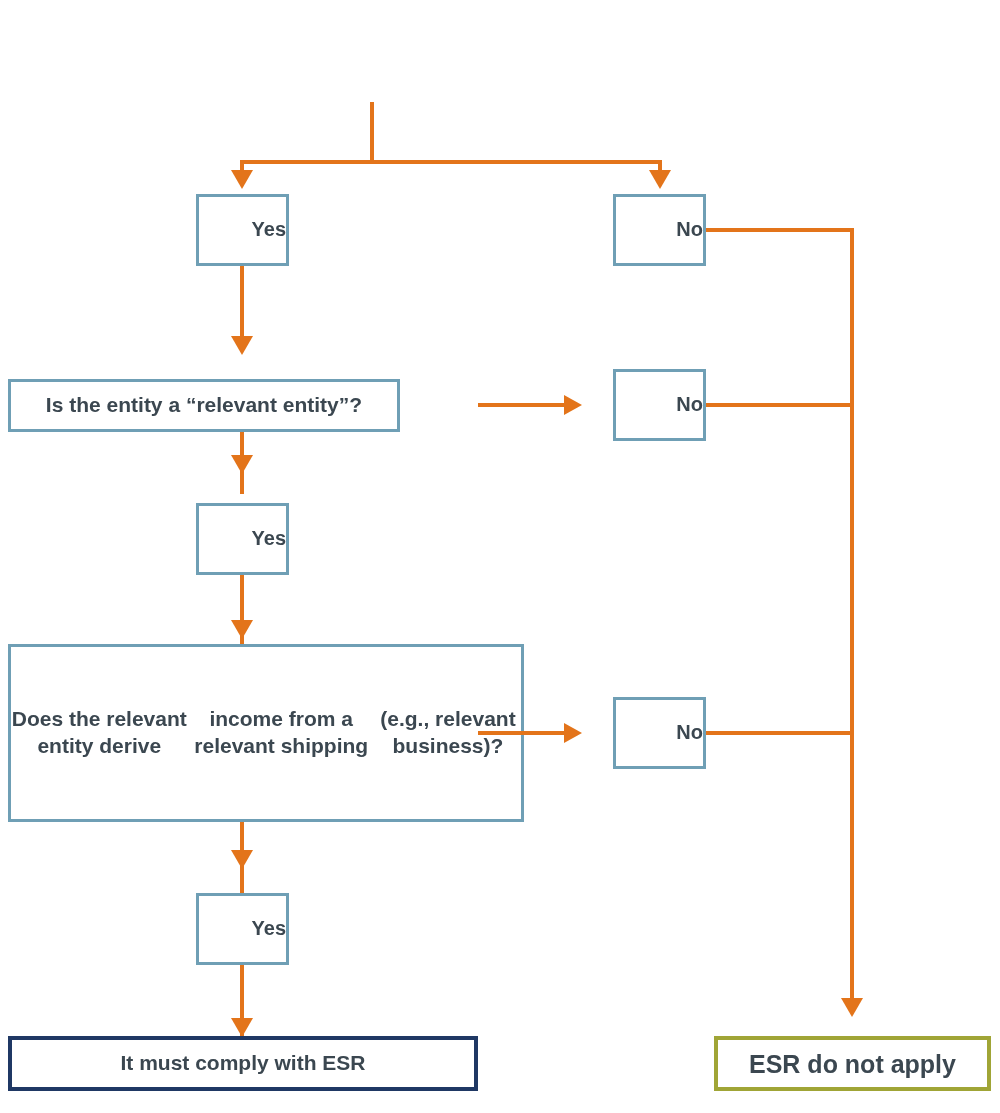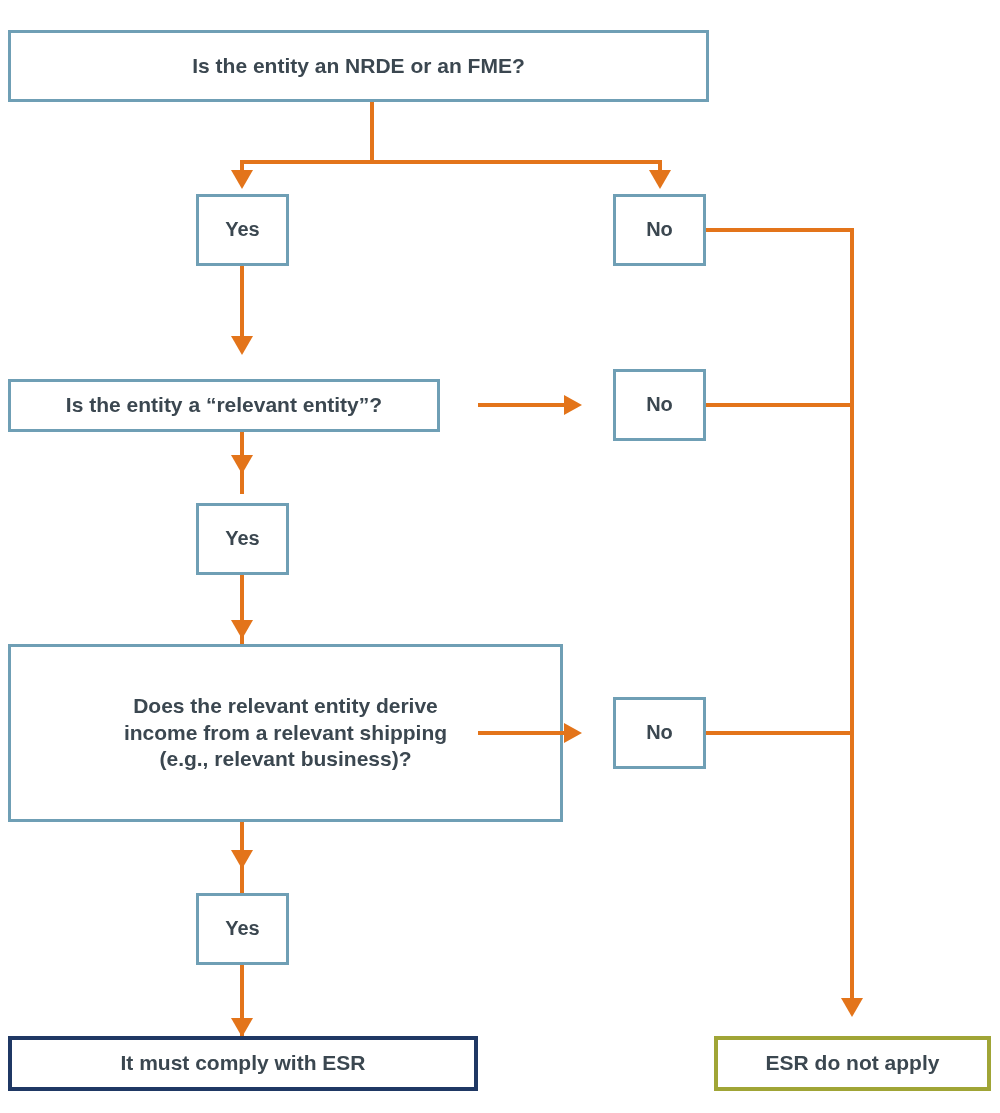--- a/index.html
+++ b/index.html
@@ -31,29 +31,30 @@
   }
   
   .q-box {
     border: 3px solid #6f9fb5;
     font-size: 21px;
   }
   
   .yn-box {
     border: 3px solid #6f9fb5;
     font-size: 20px;
+    justify-content: flex-end;
   }
   
   .term-navy {
     border: 4px solid #1f3864;
     font-size: 21px;
   }
   .term-olive {
     border: 4px solid #a0a536;
-    font-size: 21px;
+    font-size: 25px;
   }
   
   .conn {
     position: absolute;
     background: #e3741a;
   }
   .conn-v { width: 4px; }
   .conn-h { height: 4px; }
   .arrow {
     position: absolute;
@@ -70,23 +71,20 @@
     border-bottom: 10px solid transparent;
     border-left: 18px solid #e3741a;
   }
   .nline { display: block; }
 </style>
 </head>
 <body>
 
 <div id="flowchart">
 
-  <div class="node q-box" style="left:8px; top:30px; width:701px; height:72px;">
-    <span class="nline">Is the entity an NRDE or an FME?</span>
-  </div>
 
   <div class="conn conn-v" style="left:370px; top:102px; width:4px; height:60px;"></div>
   <div class="conn conn-h" style="left:242px; top:160px; width:420px; height:4px;"></div>
   <div class="conn conn-v" style="left:240px; top:160px; width:4px; height:12px;"></div>
   <div class="arrow arrow-down" style="left:231px; top:170px;"></div>
   <div class="conn conn-v" style="left:658px; top:160px; width:4px; height:12px;"></div>
   <div class="arrow arrow-down" style="left:649px; top:170px;"></div>
 
   <div class="node yn-box" style="left:196px; top:194px; width:93px; height:72px;">
     <span>Yes</span>
@@ -97,21 +95,21 @@
   </div>
 
   <div class="conn conn-v" style="left:240px; top:266px; width:4px; height:74px;"></div>
   <div class="arrow arrow-down" style="left:231px; top:336px;"></div>
 
   <div class="conn conn-h" style="left:706px; top:228px; width:148px; height:4px;"></div>
 
   <div class="conn conn-v" style="left:850px; top:228px; width:4px; height:774px;"></div>
   <div class="arrow arrow-down" style="left:841px; top:998px;"></div>
 
-  <div class="node q-box" style="left:8px; top:379px; width:432px; height:53px;">
+  <div class="node q-box" style="left:8px; top:379px; width:392px; height:53px;">
     <span class="nline">Is the entity a “relevant entity”?</span>
   </div>
 
   <div class="conn conn-h" style="left:478px; top:403px; width:88px; height:4px;"></div>
   <div class="arrow arrow-right" style="left:564px; top:395px;"></div>
 
   <div class="node yn-box" style="left:613px; top:369px; width:93px; height:72px;">
     <span>No</span>
   </div>
 
@@ -120,21 +118,21 @@
   <div class="conn conn-v" style="left:240px; top:432px; width:4px; height:62px;"></div>
   <div class="arrow arrow-down" style="left:231px; top:455px;"></div>
 
   <div class="node yn-box" style="left:196px; top:503px; width:93px; height:72px;">
     <span>Yes</span>
   </div>
 
   <div class="conn conn-v" style="left:240px; top:575px; width:4px; height:69px;"></div>
   <div class="arrow arrow-down" style="left:231px; top:620px;"></div>
 
-  <div class="node q-box" style="left:8px; top:644px; width:555px; height:178px; flex-direction:column;">
+  <div class="node q-box" style="left:8px; top:644px; width:516px; height:178px; flex-direction:row;">
     <span class="nline">Does the relevant entity derive</span>
     <span class="nline">income from a relevant shipping</span>
     <span class="nline">(e.g., relevant business)?</span>
   </div>
 
   <div class="conn conn-h" style="left:478px; top:731px; width:88px; height:4px;"></div>
   <div class="arrow arrow-right" style="left:564px; top:723px;"></div>
 
   <div class="node yn-box" style="left:613px; top:697px; width:93px; height:72px;">
     <span>No</span>

